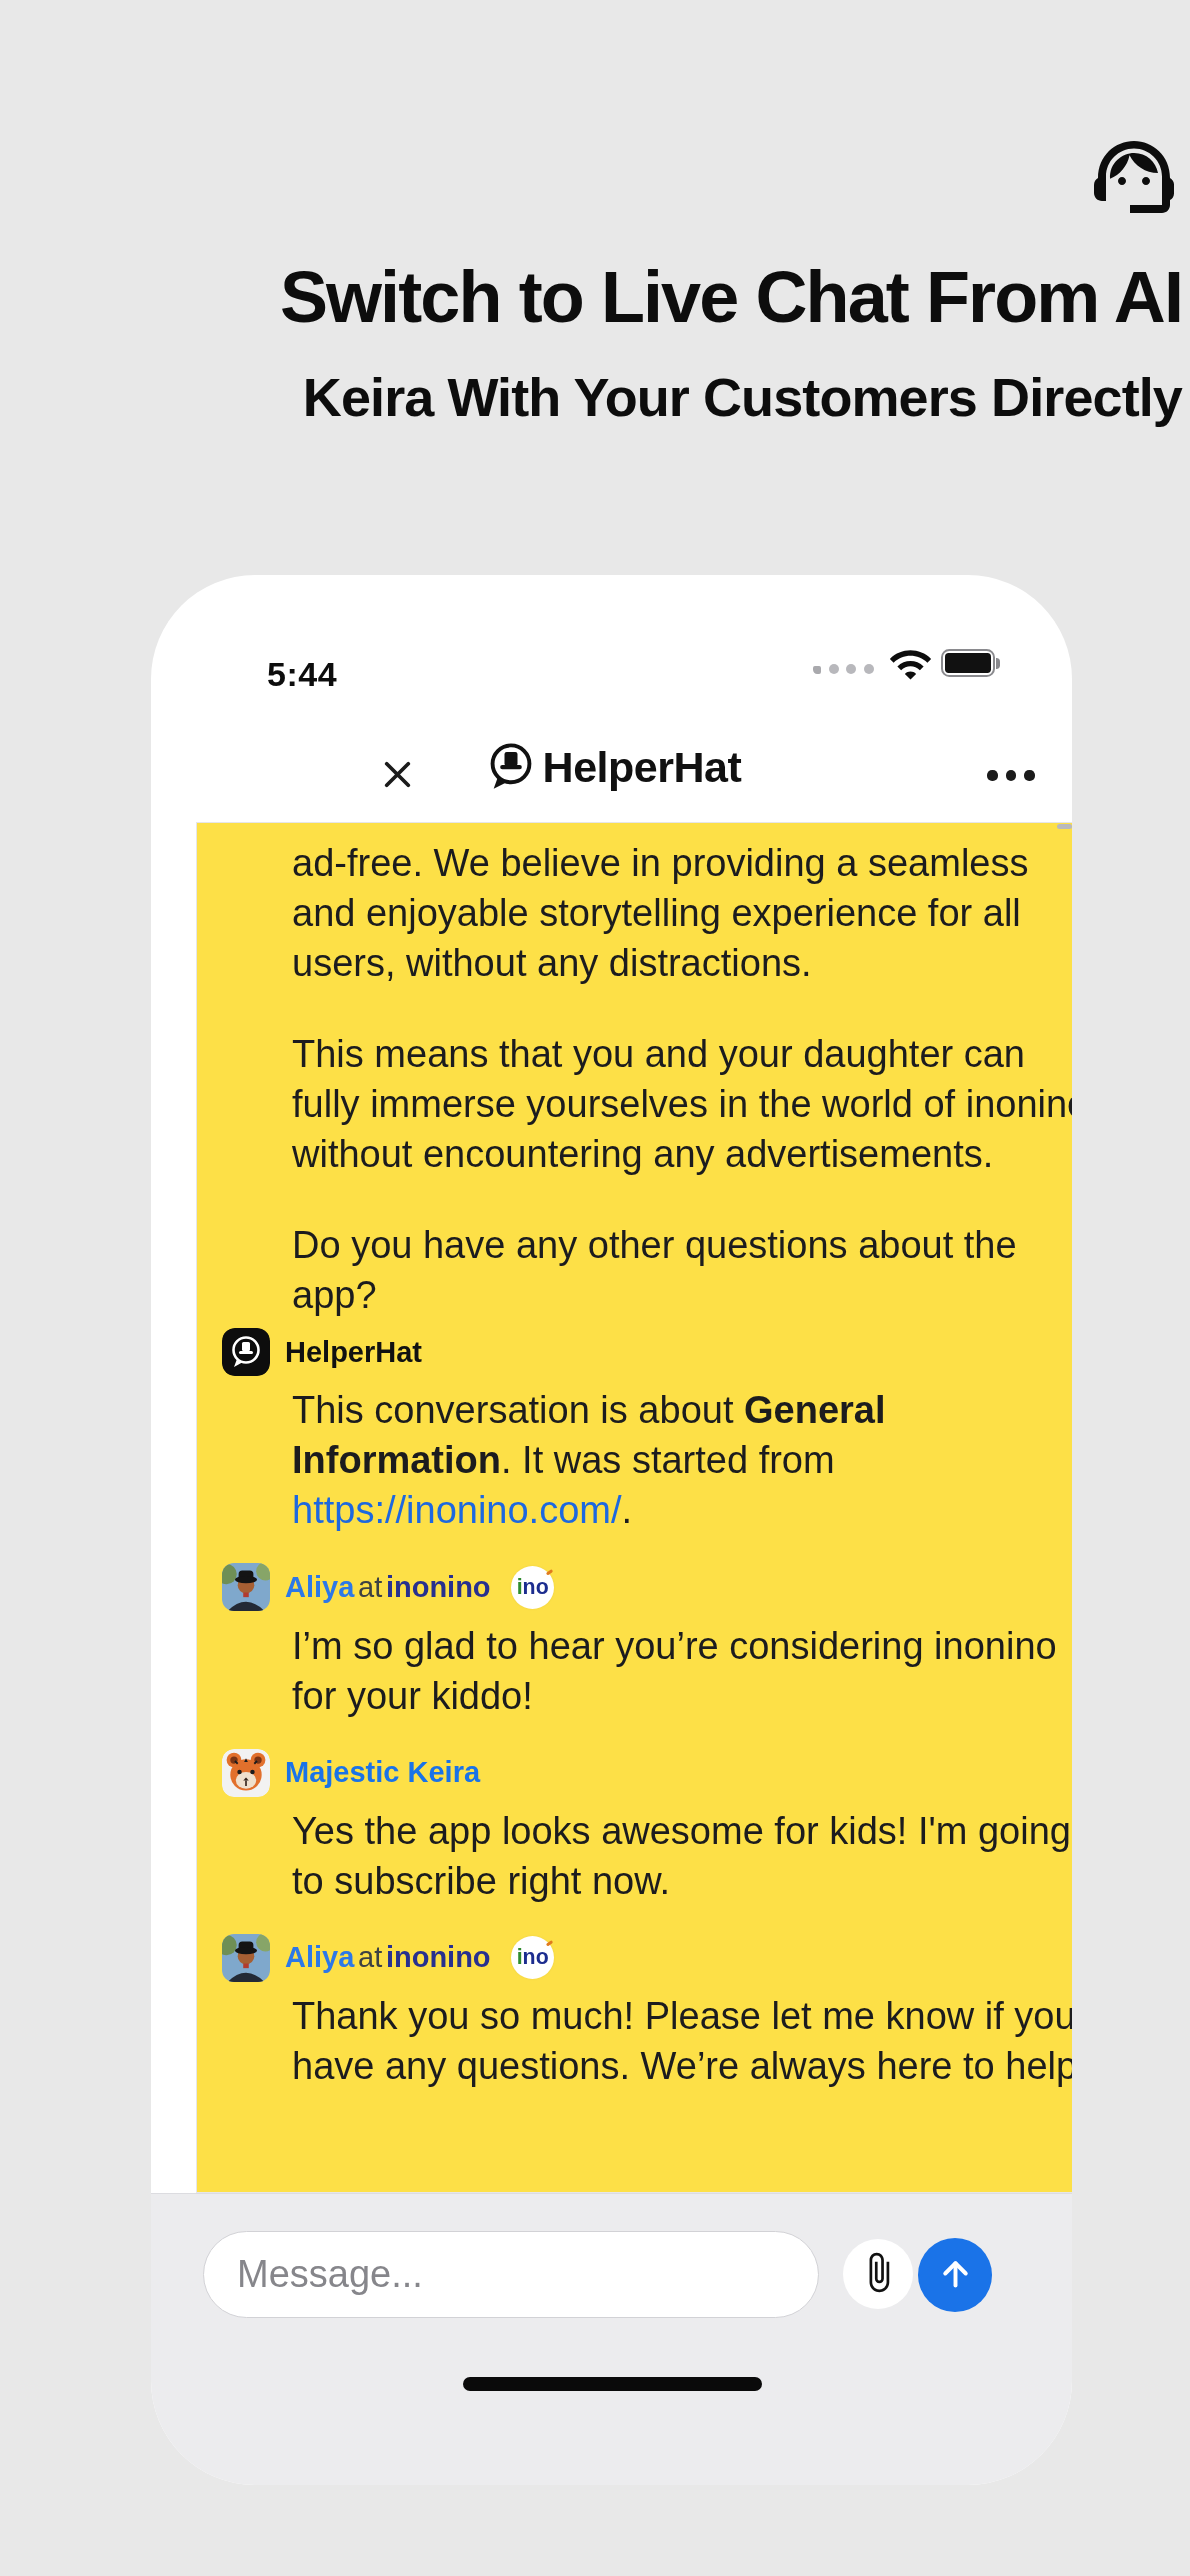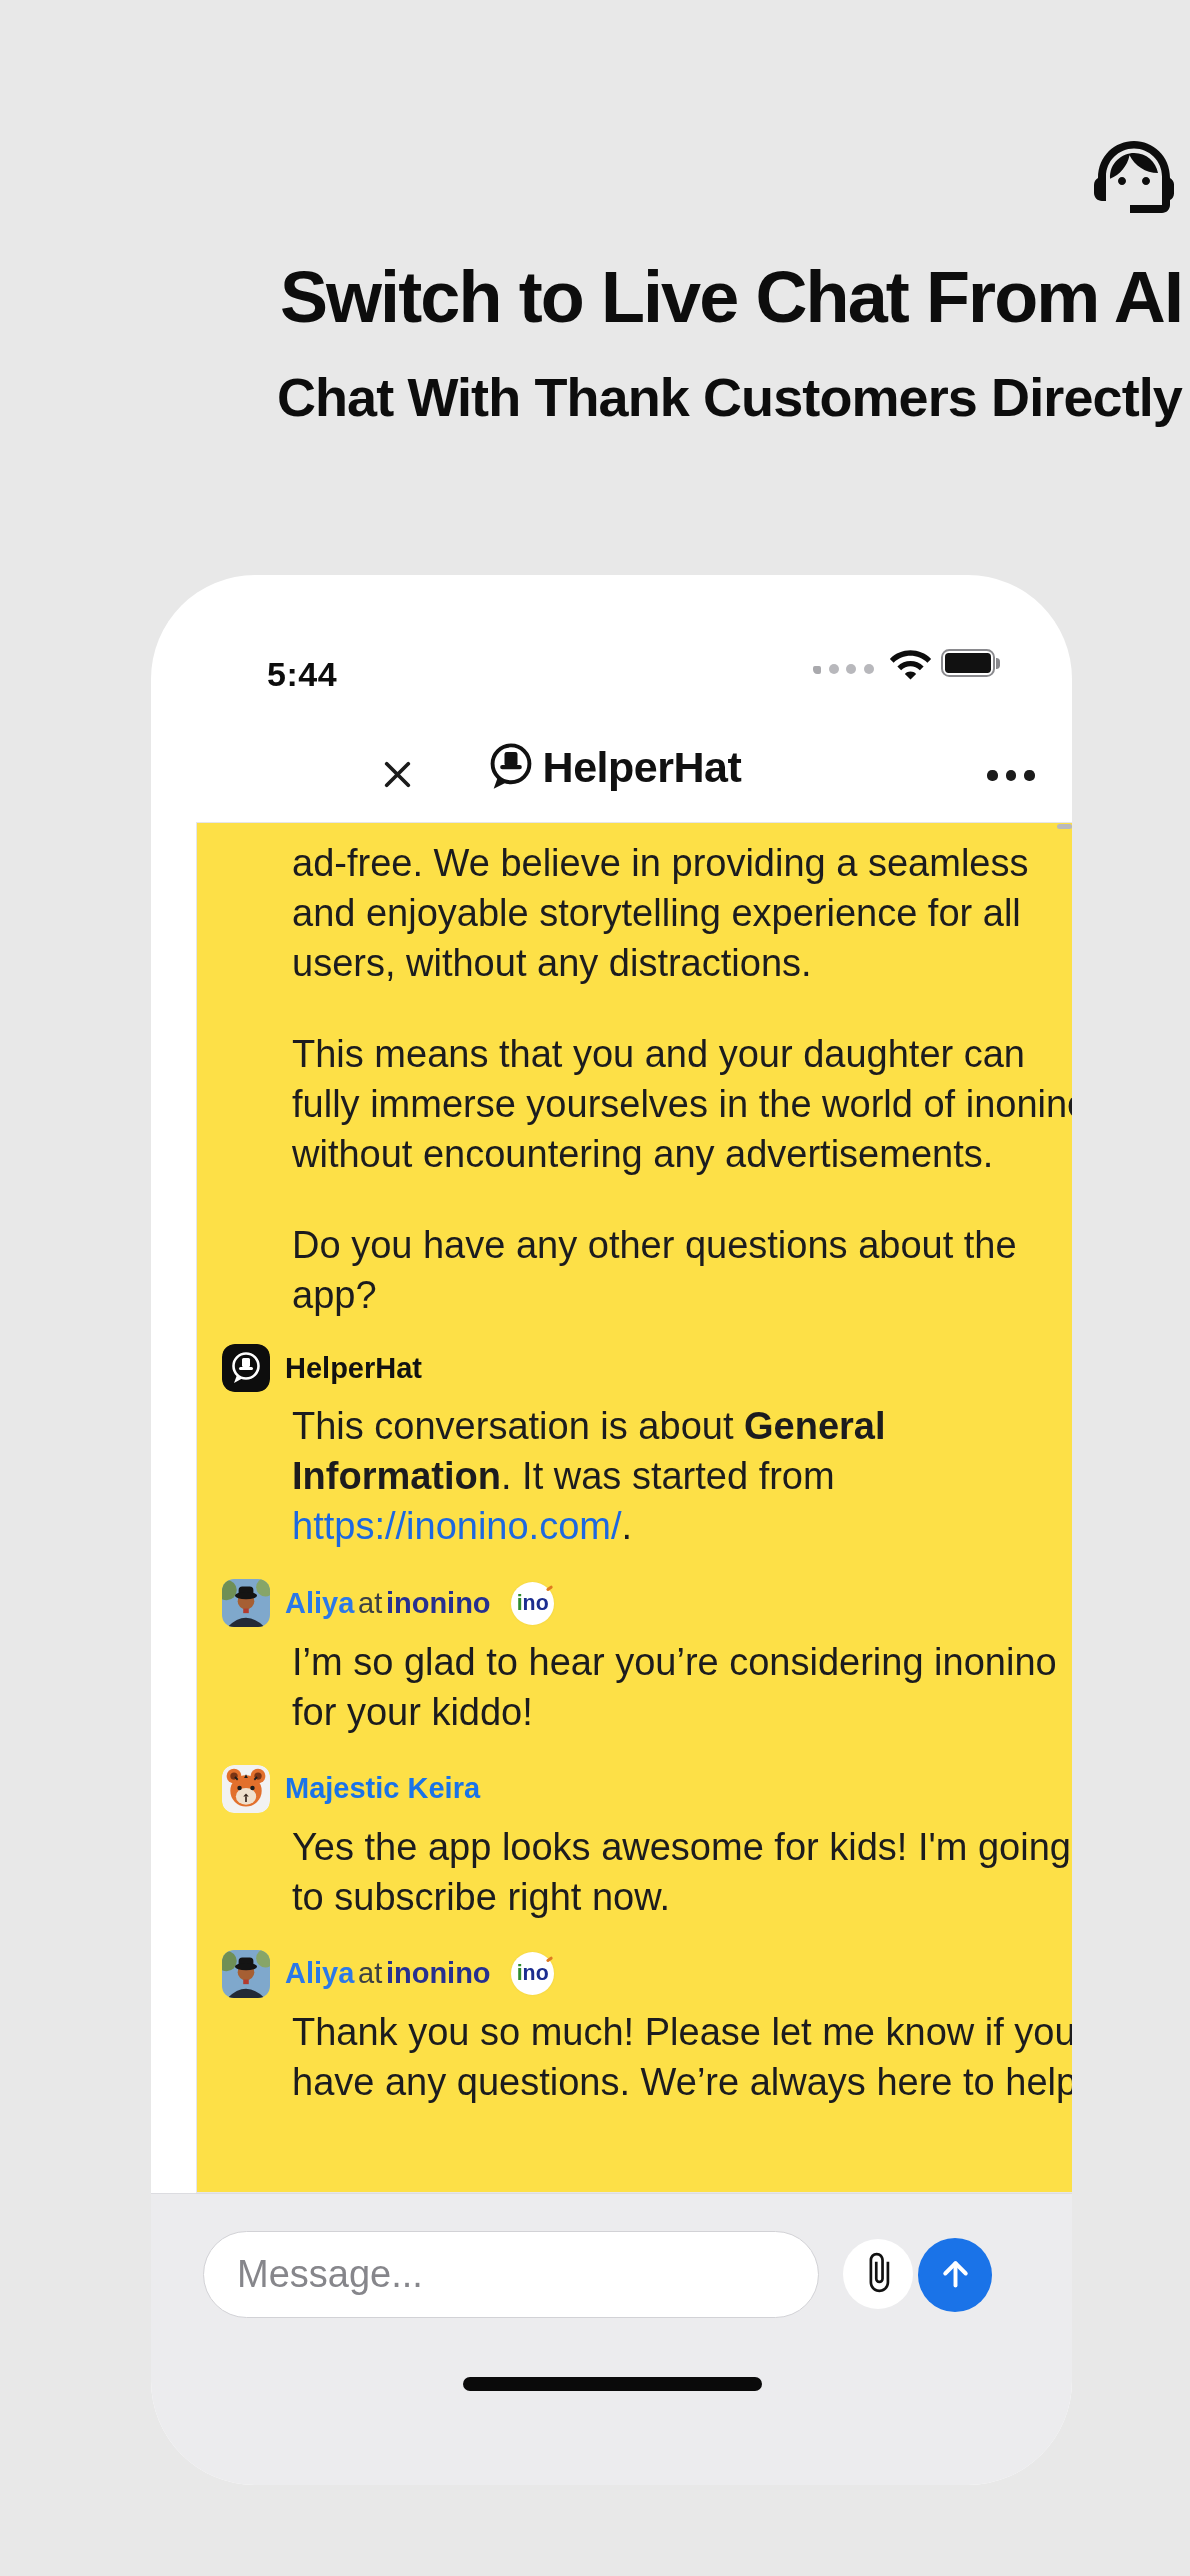--- a/index.html
+++ b/index.html
@@ -43,21 +43,21 @@
   .more-btn{position:absolute;left:823px;top:24px;width:74px;height:41px;border:none;background:none;display:flex;gap:8.3px;align-items:center;justify-content:center;cursor:pointer;padding:0;}
   .more-btn i{width:10.2px;height:10.2px;border-radius:50%;background:#1b1b1b;display:block;}
   
   .chat{
     position:absolute;left:45px;top:247px;width:925px;height:1371px;
     background:#fde047;border:0.9px solid #e6e6e8;box-sizing:border-box;
     padding:15px 30px 0 95px;overflow:hidden;
   }
   .scroll-thumb{position:absolute;right:48px;top:0.9px;width:15px;height:5.6px;border-radius:2.8px;background:#b9b9bd;}
   .para{margin:0 0 41px 0;font-size:38px;line-height:50px;color:#1c1c1e;}
-  .para.tight{margin-bottom:24px;}
+  .para.tight{margin-bottom:8px;}
   .msg-head{display:flex;align-items:center;gap:15px;margin:0 0 9.3px -70px;}
   .msg-avatar{width:48px;height:48px;border-radius:12px;overflow:hidden;flex:0 0 auto;}
   .sender{font-size:29px;font-weight:700;color:#111;}
   .sender-blue{font-size:29px;font-weight:700;color:#2c78e8;}
   .sender-at{font-size:29px;font-weight:400;color:#3c4043;margin:0 3.7px;}
   .sender-org{font-size:29px;font-weight:700;color:#27308f;text-align:right;}
   .ino-badge{width:43px;height:43px;border-radius:50%;background:#ffffff;display:inline-flex;align-items:center;justify-content:center;margin-left:5.6px;box-shadow:0 0 2.8px rgba(0,0,0,0.06);font-size:21.3px;font-weight:700;letter-spacing:0;}
   .ino-badge .bi{color:#2e8b2e;}
   .ino-badge .bn{color:#1c2d8f;}
   .ino-badge .bo{color:#1c2d8f;position:relative;}
@@ -94,21 +94,21 @@
 
 <div class="hero">
   <div class="hero-icon">
     <svg width="96" height="96" viewBox="0 0 24 24" fill="#0d0d0d">
       <path d="M21 12.22C21 6.73 16.74 3 12 3c-4.69 0-9 3.65-9 9.28-.6.34-1 .98-1 1.72v2c0 1.1.9 2 2 2h1v-6.1c0-3.87 3.13-7 7-7s7 3.13 7 7V19h-8v2h8c1.1 0 2-.9 2-2v-1.22c.59-.31 1-.92 1-1.64v-2.3c0-.7-.41-1.31-1-1.62z"></path>
       <path d="M9 14c.55 0 1-.45 1-1s-.45-1-1-1-1 .45-1 1 .45 1 1 1zm6 0c.55 0 1-.45 1-1s-.45-1-1-1-1 .45-1 1 .45 1 1 1z"></path>
       <path d="M18 11.03C17.52 8.18 15.04 6 12.05 6c-3.03 0-6.29 2.51-6.03 6.45 2.47-1.01 4.33-3.21 4.86-5.89 1.31 2.63 4 4.44 7.12 4.47z"></path>
     </svg>
   </div>
   <h1 class="hero-title">Switch to Live Chat From AI</h1>
-  <h2 class="hero-subtitle">Chat With Thank Customers Directly</h2>
+  <h2 class="hero-subtitle">Keira With Your Customers Directly</h2>
 </div>
 
 <div class="phone">
 
   <div class="statusbar">
     <span class="status-time">5:44</span>
     <div class="cell-dots">
         <i></i>
         <i></i>
         <i></i>

